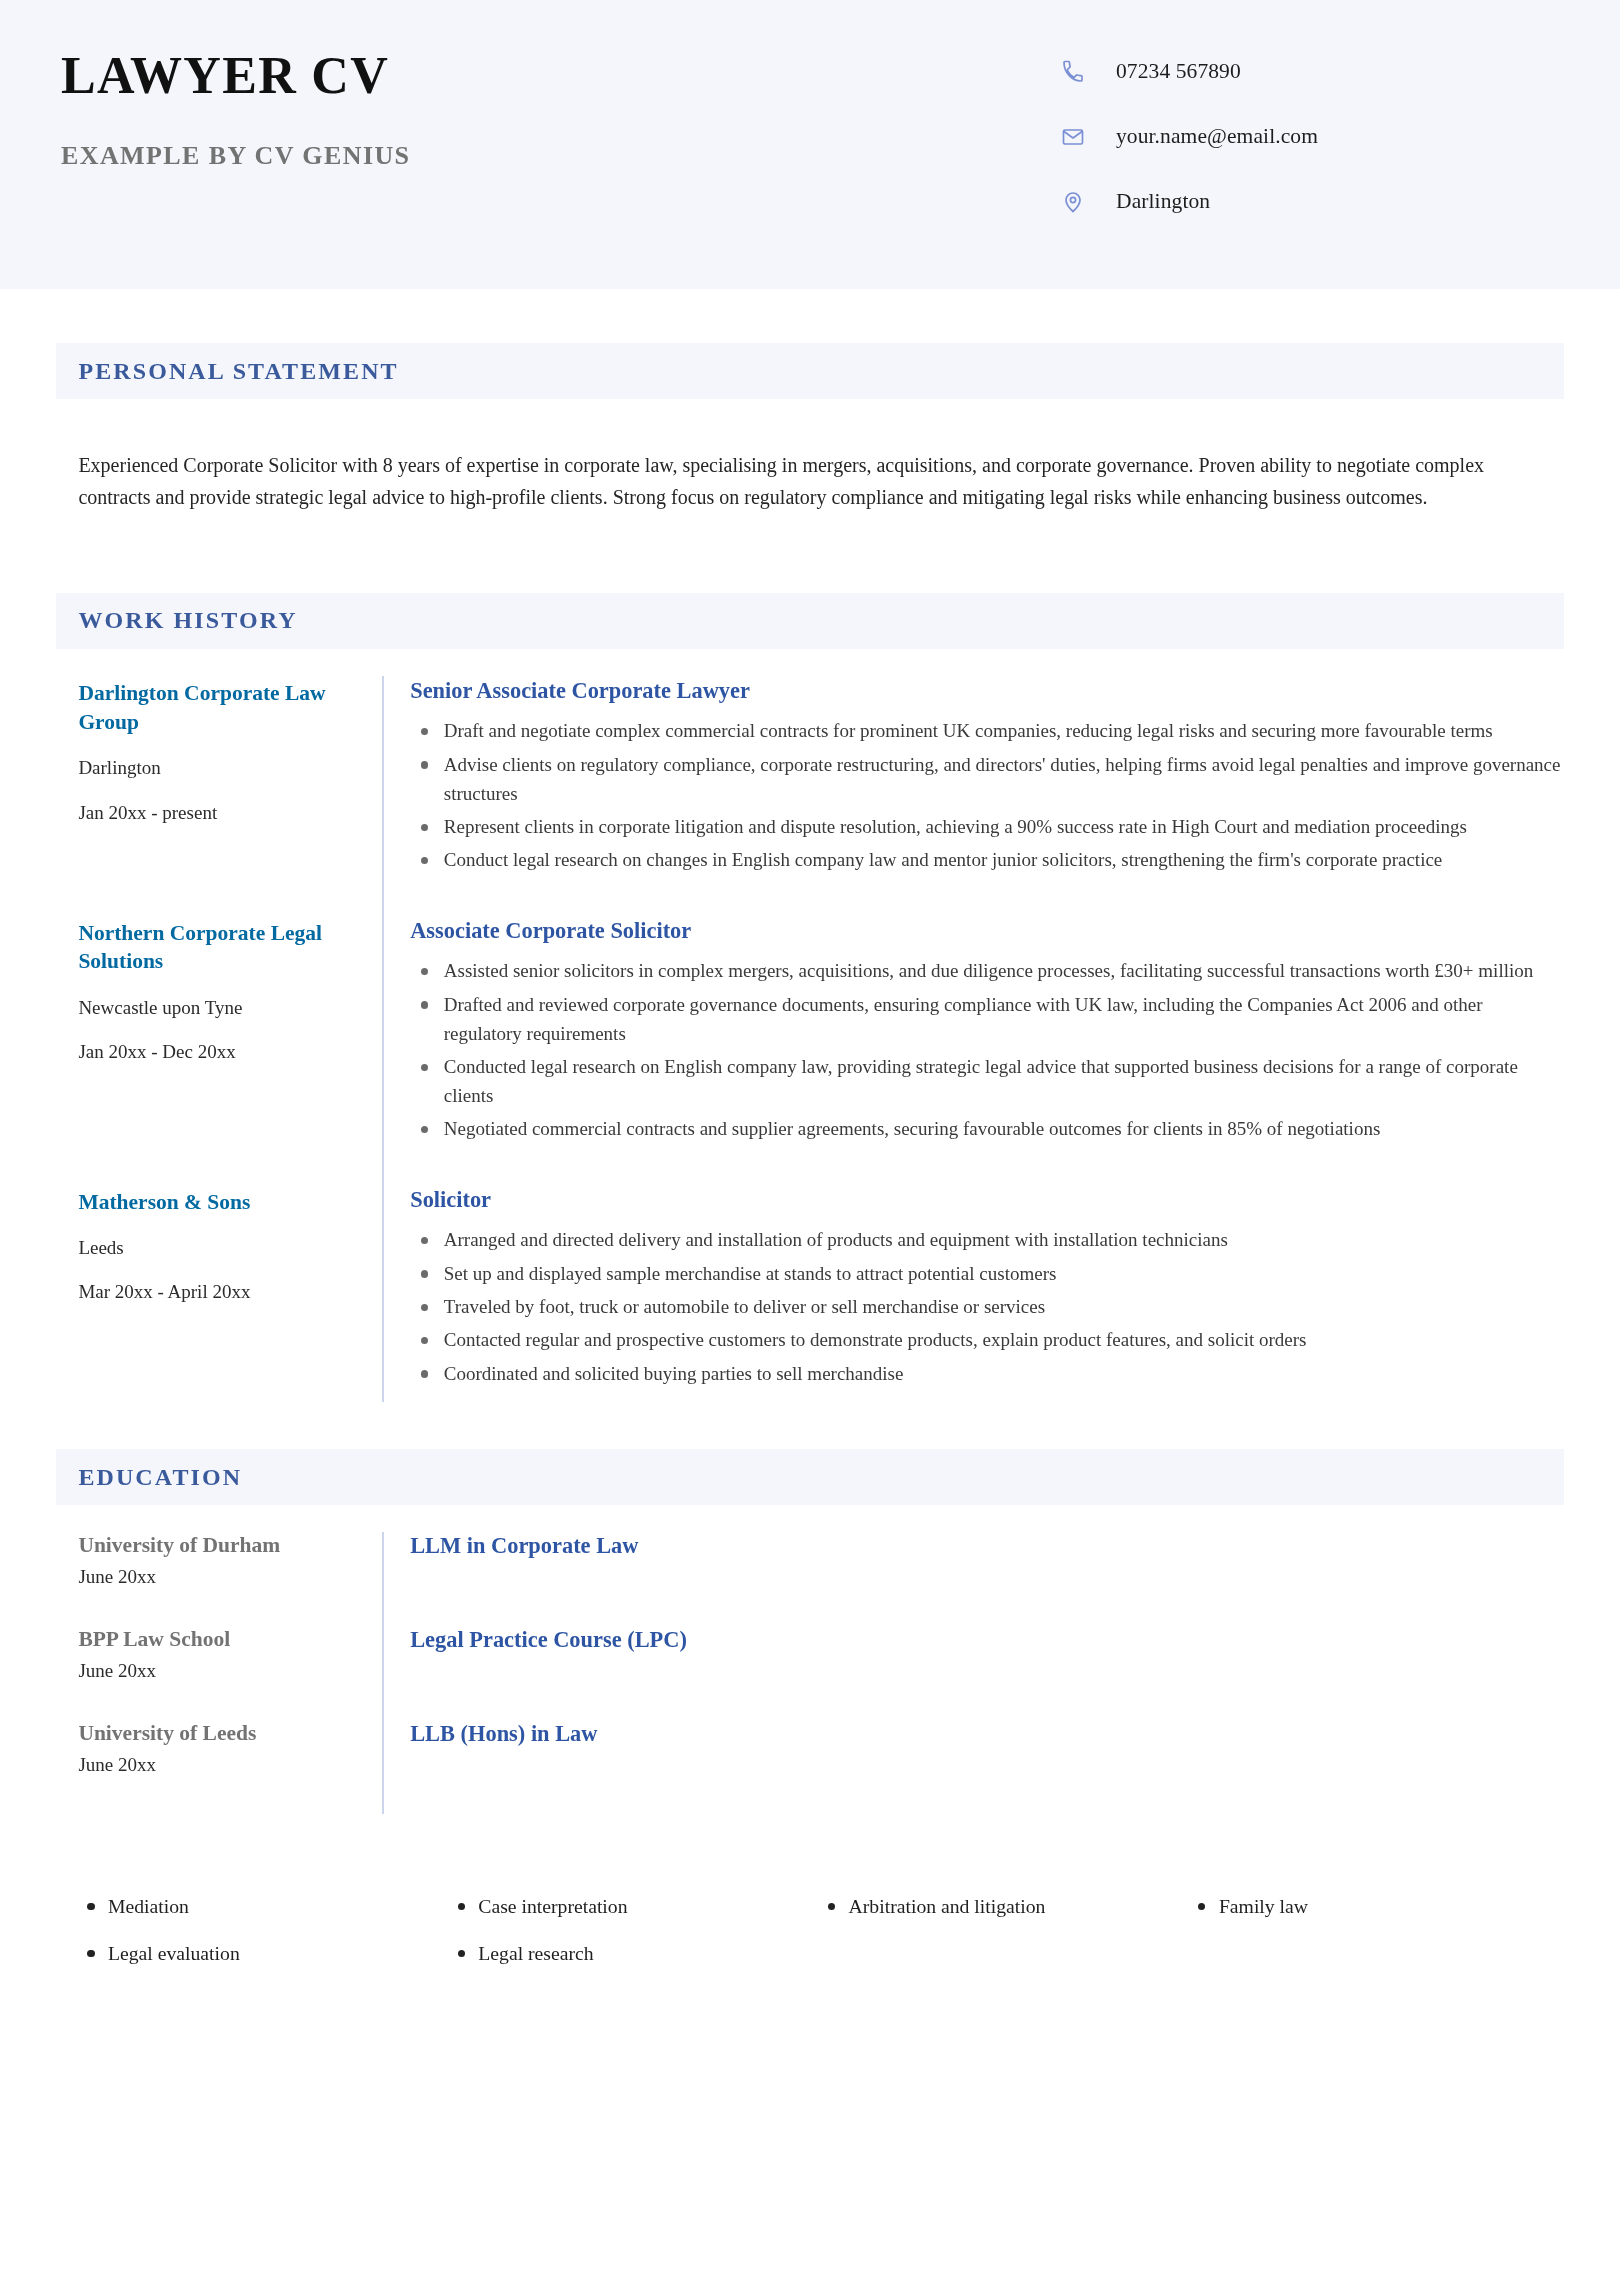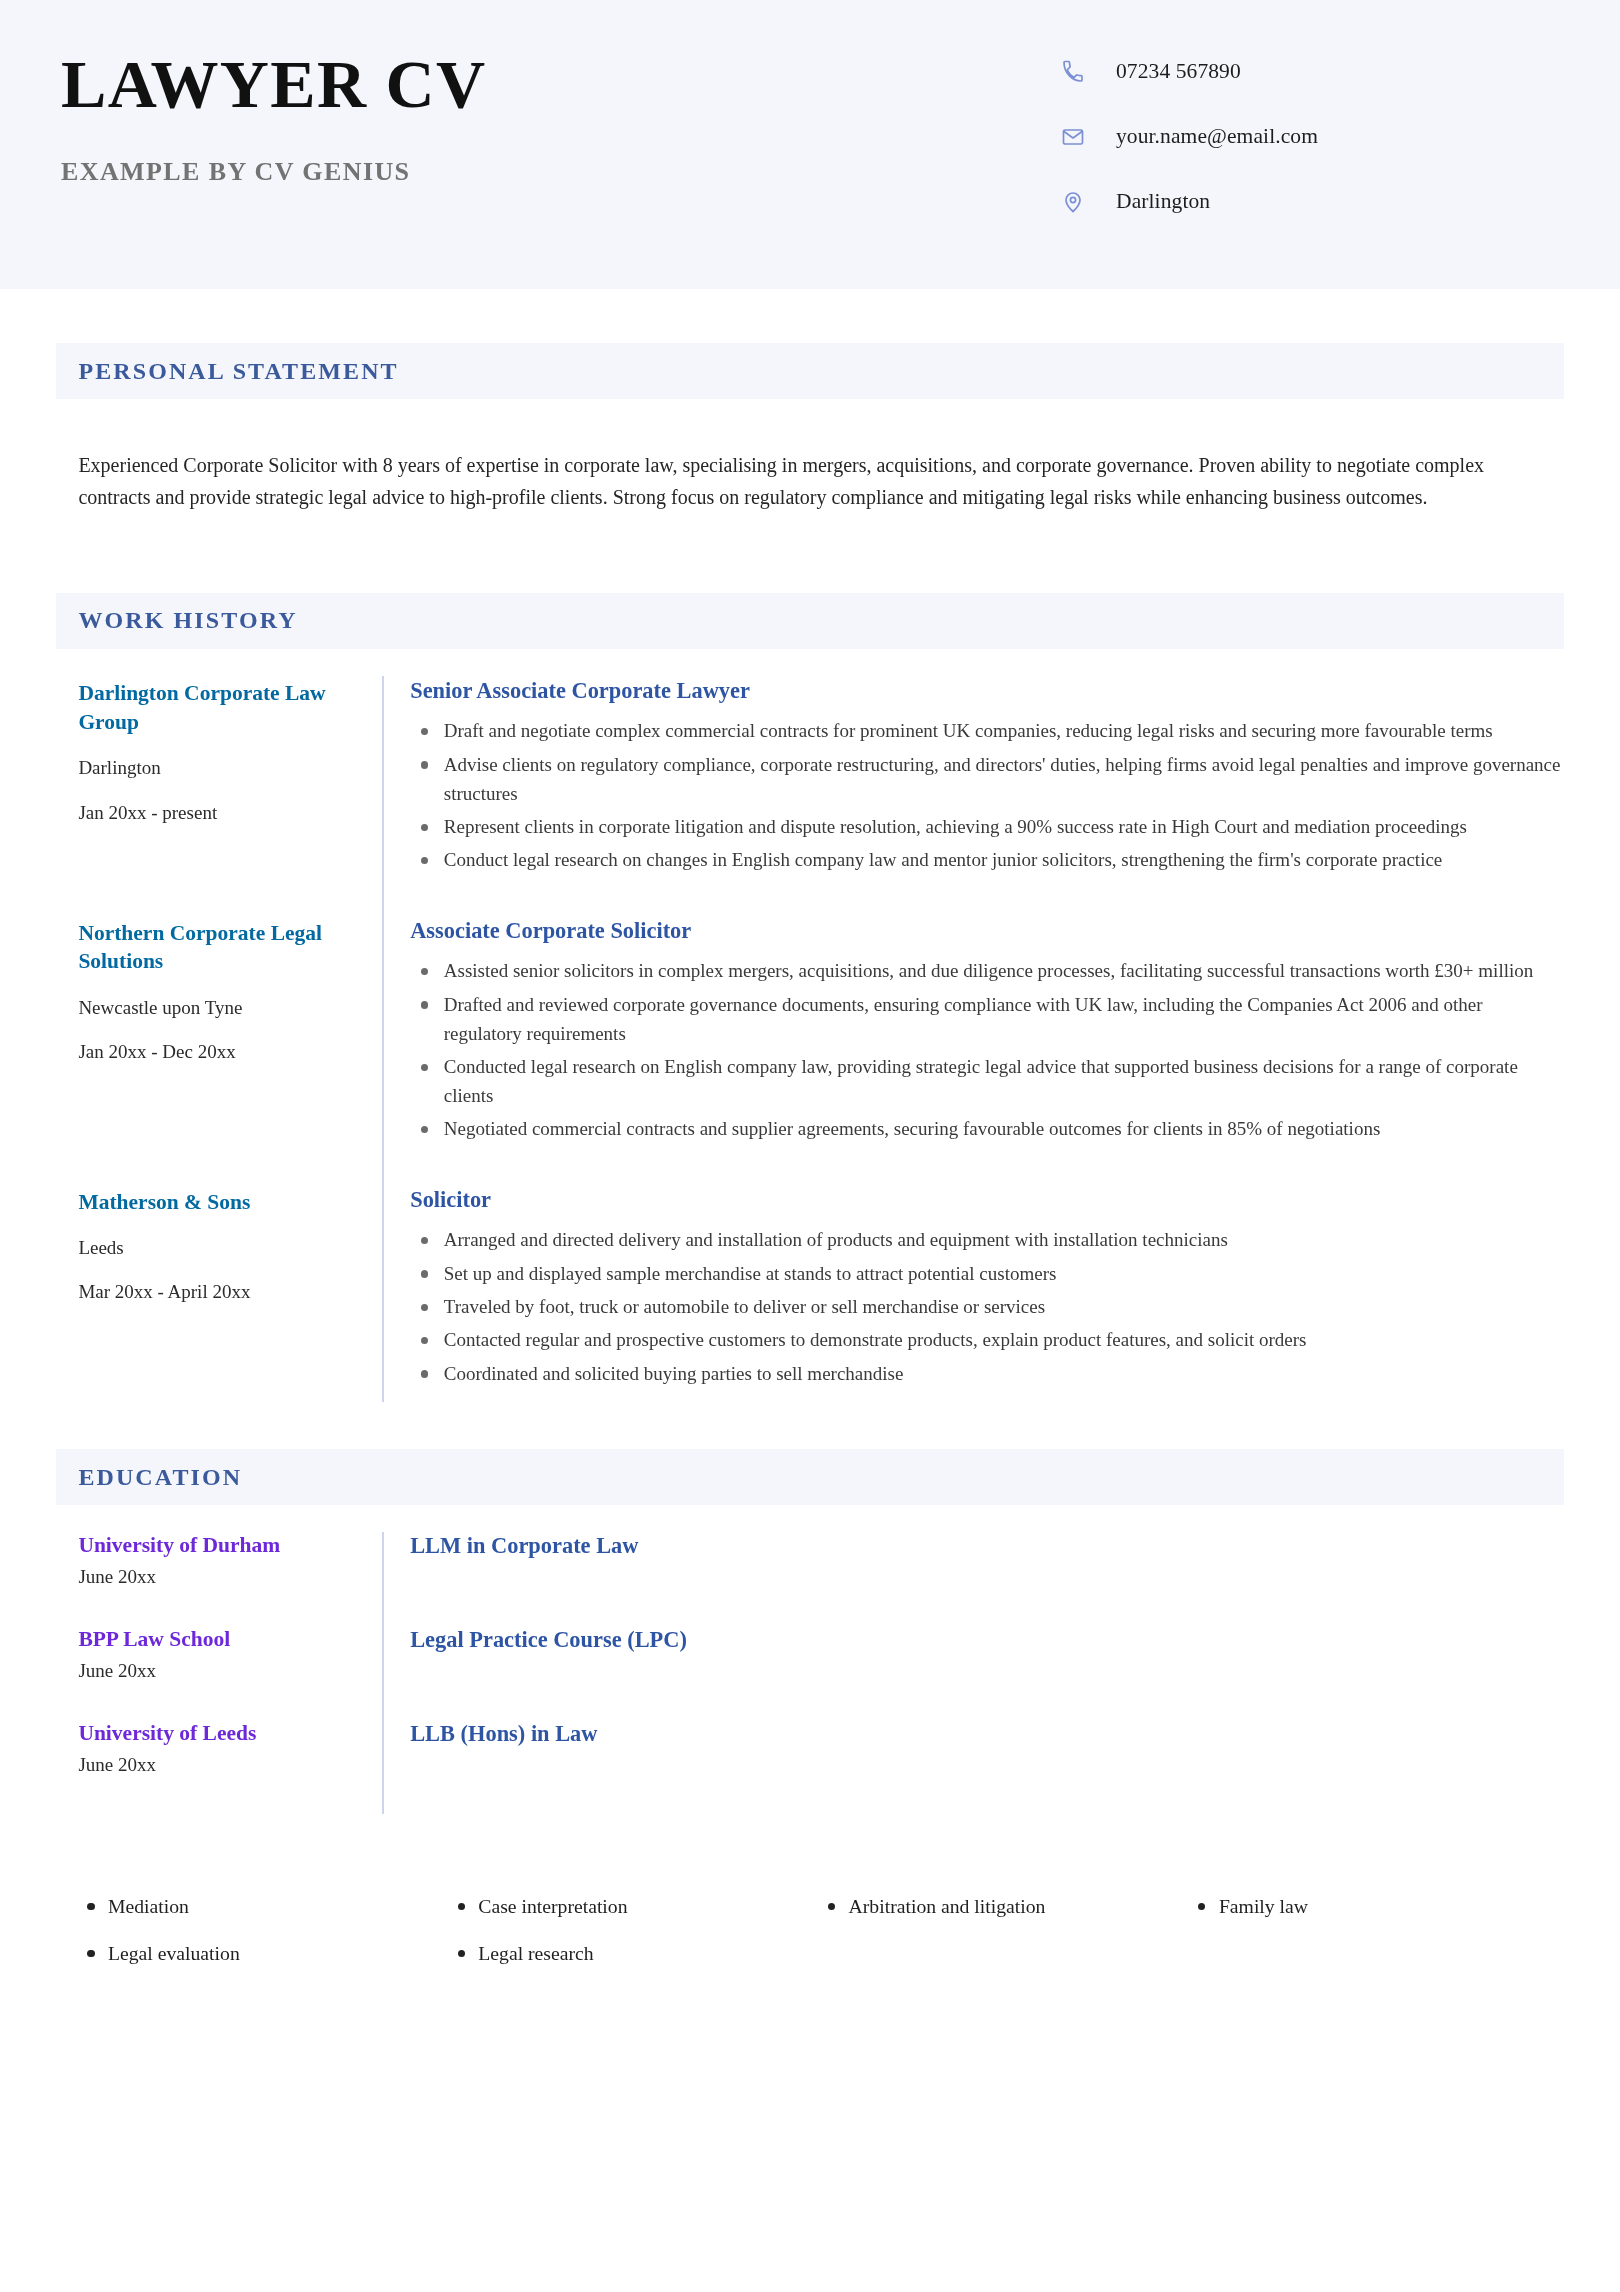--- a/index.html
+++ b/index.html
@@ -31,21 +31,21 @@
     padding: 0 61px;
     display: flex;
     align-items: flex-start;
     justify-content: space-between;
   }
   .identity {
     padding-top: 50px;
   }
   .cv-name {
     font-family: "Liberation Serif", "DejaVu Serif", serif;
-    font-size: 68px;
+    font-size: 52px;
     line-height: 1.0;
     font-weight: 700;
     letter-spacing: 1.3px;
     color: #111111;
     margin: 0;
     white-space: nowrap;
   }
   .cv-subtitle {
     font-family: "Liberation Serif", "DejaVu Serif", serif;
     font-size: 26px;
@@ -223,21 +223,21 @@
   }
   .edu-right {
     flex: 1 1 auto;
     padding-left: 26px;
     box-sizing: border-box;
   }
   .edu-item { height: 94px; }
   .edu-school {
     font-size: 21.5px;
     font-weight: 700;
-    color: #6d28d9;
+    color: #737373;
     line-height: 1.25;
   }
   .edu-date {
     font-size: 19px;
     color: #2b2b2b;
     margin-top: 7.2px;
   }
   .edu-degree {
     font-size: 22.4px;
     font-weight: 700;

